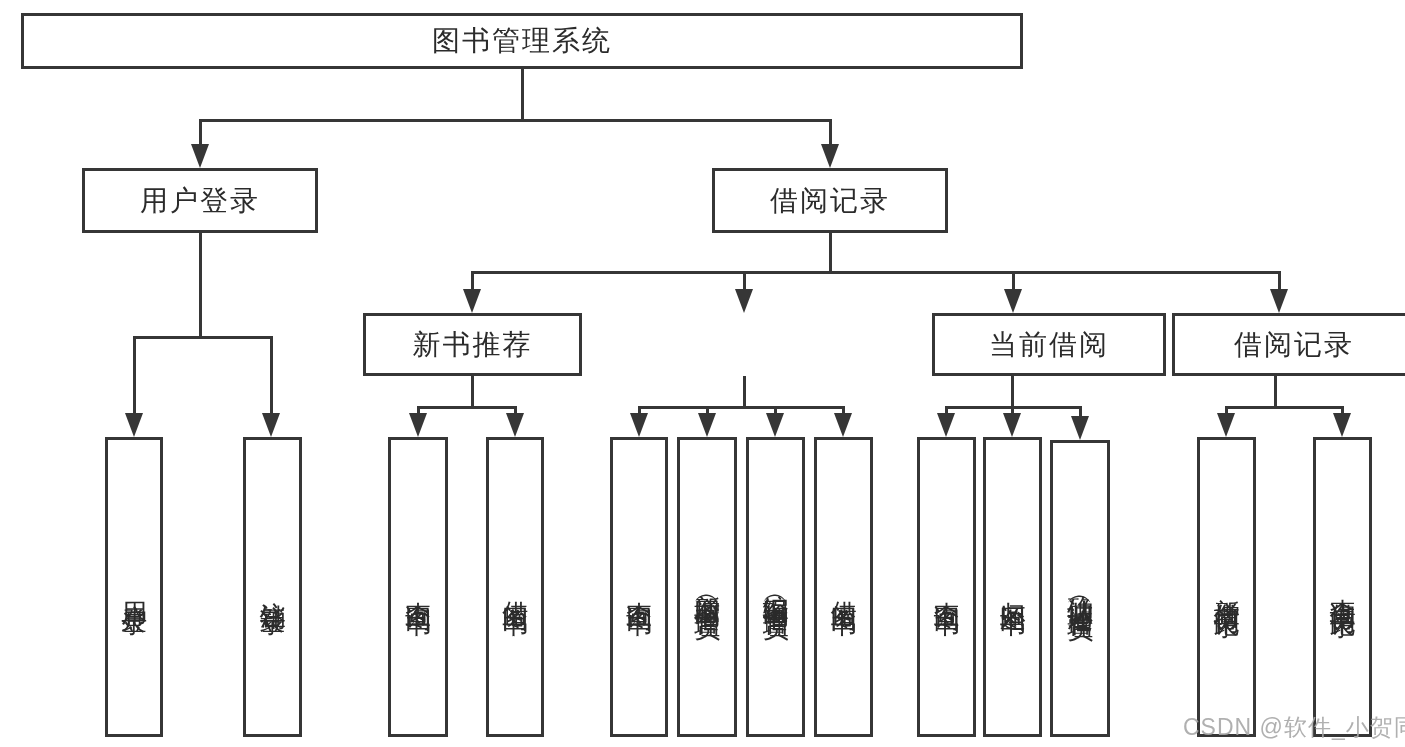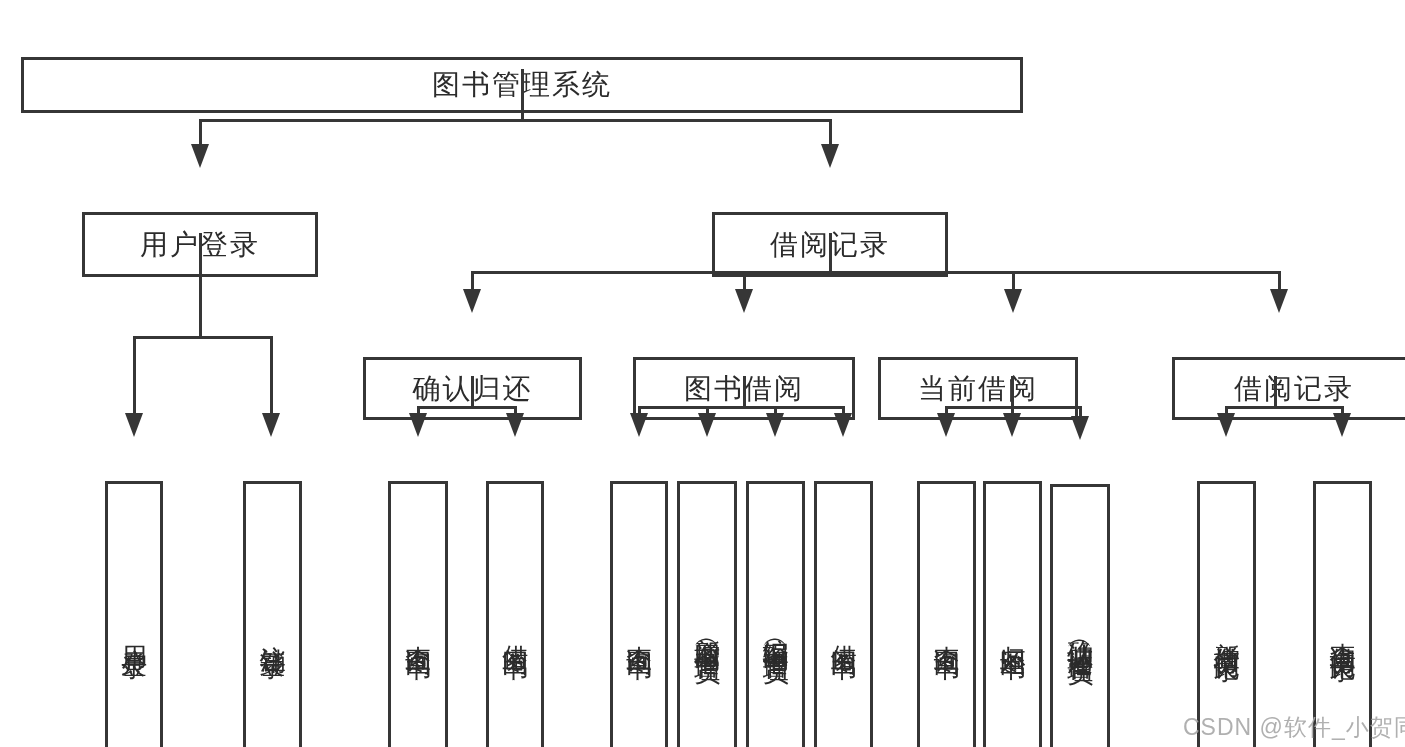--- a/index.html
+++ b/index.html
@@ -2,21 +2,21 @@
 <html><head>
 <meta charset="utf-8">
 <style>
   html,body{margin:0;padding:0;background:#ffffff;}
   .diagram{
     position:relative;width:1405px;height:747px;background:#ffffff;overflow:hidden;
     font-family:"Liberation Sans","DejaVu Sans",sans-serif;color:#2b2b2b;
   }
   .box{
     position:absolute;border:3px solid #363636;background:#ffffff;
-    display:flex;align-items:center;justify-content:center;box-sizing:border-box;margin-top:44px;
+    display:flex;align-items:center;justify-content:center;box-sizing:border-box;
   }
   .box.h span{font-size:28px;letter-spacing:2px;white-space:nowrap;}
   .box.v span{
     writing-mode:vertical-rl;text-orientation:mixed;
     font-size:26px;letter-spacing:3px;line-height:1.05;white-space:nowrap;
   }
   .vline{position:absolute;width:3px;background:#363636;}
   .hline{position:absolute;height:3px;background:#363636;}
   .arrow{
     position:absolute;width:0;height:0;
@@ -38,26 +38,23 @@
   </div>
 
   <div class="box h" style="left:82px;top:168px;width:236px;height:65px">
     <span>用户登录</span>
   </div>
   <div class="box h" style="left:712px;top:168px;width:236px;height:65px">
     <span>借阅记录</span>
   </div>
 
   <div class="box h" style="left:363px;top:313px;width:219px;height:63px">
-    <span>确认归还</span>
+    <span>新书推荐</span>
   </div>
-  <div class="box h" style="left:633px;top:313px;width:222px;height:63px">
-    <span>图书借阅</span>
-  </div>
-  <div class="box h" style="left:878px;top:313px;width:200px;height:63px">
+  <div class="box h" style="left:932px;top:313px;width:234px;height:63px">
     <span>当前借阅</span>
   </div>
   <div class="box h" style="left:1172px;top:313px;width:244px;height:63px">
     <span>借阅记录</span>
   </div>
 
   <div class="box v" style="left:105px;top:437px;width:58px;height:300px">
     <span>用户登录</span>
   </div>
   <div class="box v" style="left:243px;top:437px;width:59px;height:300px">

